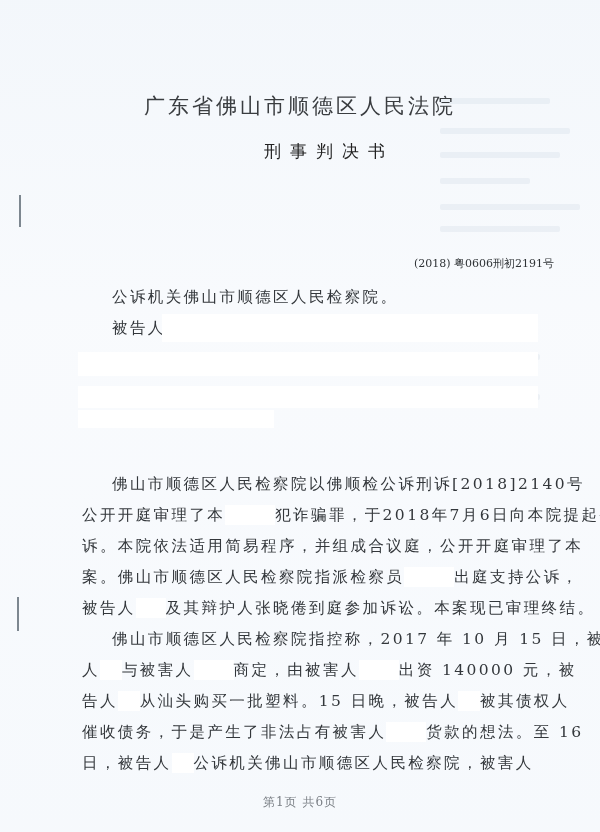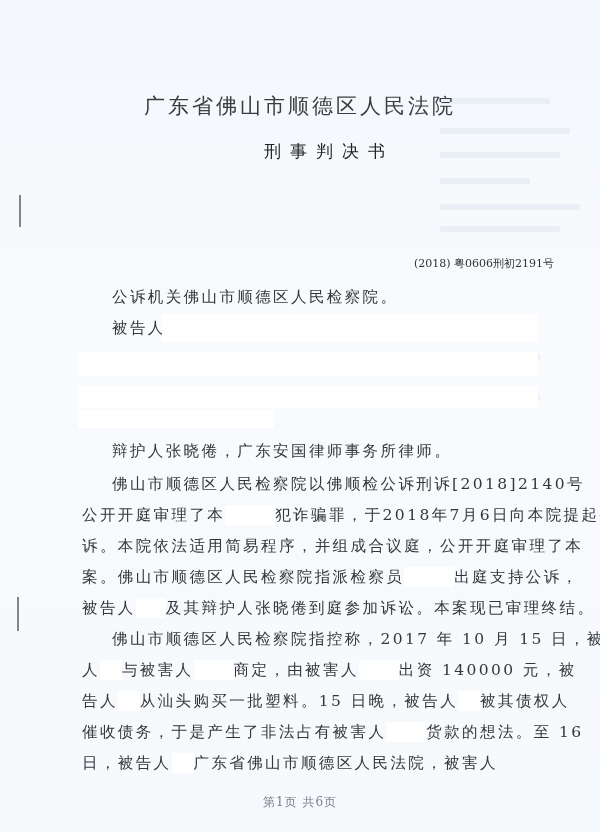--- a/index.html
+++ b/index.html
@@ -114,21 +114,20 @@
   <div class="case-no">(2018) 粤0606刑初2191号</div>
 
   <div class="line indent" style="top:287px;">公诉机关佛山市顺德区人民检察院。</div>
   <div class="line indent" style="top:318px;">被告人</div>
 
   <div class="redact-block" style="left:162px;top:314px;width:376px;height:28px;"></div>
   <div class="redact-block" style="left:78px;top:352px;width:460px;height:24px;"></div>
   <div class="redact-block" style="left:78px;top:386px;width:460px;height:22px;"></div>
   <div class="redact-block" style="left:78px;top:410px;width:196px;height:18px;"></div>
 
-  <div class="line indent" style="top:441px;">辩护人张晓倦，广东安国律师事务所律师。</div>
 
   <div class="line indent" style="top:474px;">佛山市顺德区人民检察院以佛顺检公诉刑诉[2018]2140号</div>
   <div class="line" style="top:505px;">
     <span>公开开庭审理了本</span><span class="redact" style="width:50px;"></span><span>犯诈骗罪，于2018年7月6日向本院提起公</span>
   </div>
   <div class="line" style="top:536px;">诉。本院依法适用简易程序，并组成合议庭，公开开庭审理了本</div>
   <div class="line" style="top:598px;">
     <span>被告人</span><span class="redact" style="width:30px;"></span><span>及其辩护人张晓倦到庭参加诉讼。本案现已审理终结。</span>
   </div>
   <div class="line" style="top:567px;">
@@ -139,17 +138,17 @@
   <div class="line" style="top:660px;">
     <span>人</span><span class="redact" style="width:22px;"></span><span>与被害人</span><span class="redact" style="width:40px;"></span><span>商定，由被害人</span><span class="redact" style="width:40px;"></span><span>出资 140000 元，被</span>
   </div>
   <div class="line" style="top:691px;">
     <span>告人</span><span class="redact" style="width:22px;"></span><span>从汕头购买一批塑料。15 日晚，被告人</span><span class="redact" style="width:22px;"></span><span>被其债权人</span>
   </div>
   <div class="line" style="top:722px;">
     <span>催收债务，于是产生了非法占有被害人</span><span class="redact" style="width:40px;"></span><span>货款的想法。至 16</span>
   </div>
   <div class="line" style="top:753px;">
-    <span>日，被告人</span><span class="redact" style="width:22px;"></span><span>广东省佛山市顺德区人民法院，被害人</span>
+    <span>日，被告人</span><span class="redact" style="width:22px;"></span><span>公诉机关佛山市顺德区人民检察院，被害人</span>
   </div>
 
   <div class="footer">第1页  共6页</div>
 </div>
 
 </body></html>

